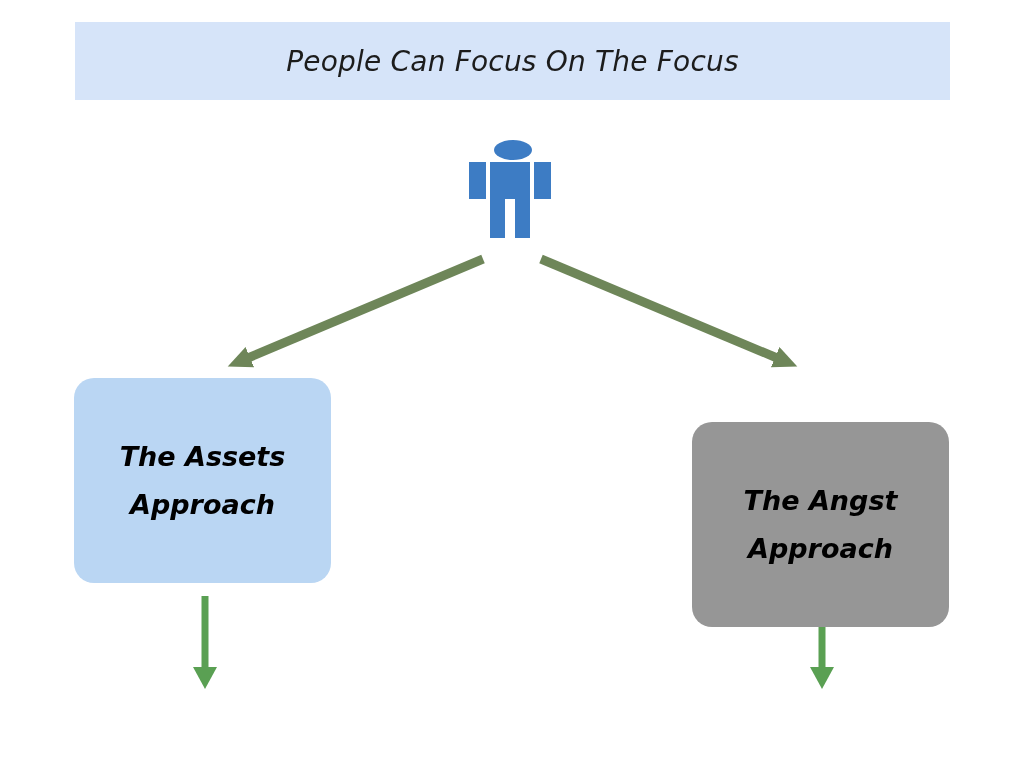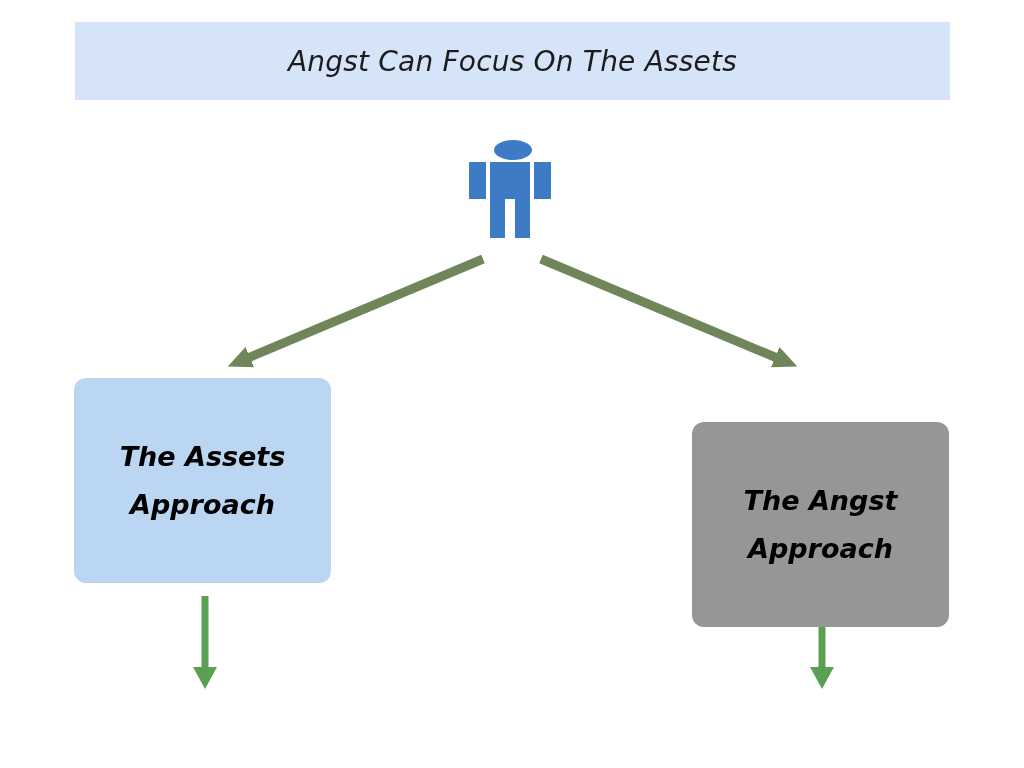--- a/index.html
+++ b/index.html
@@ -54,21 +54,21 @@
   }
   .shaft-olive { stroke: var(--arrow-olive, #6e8659); stroke-width: 9; fill: none; }
   .shaft-green { stroke: var(--arrow-green, #5aa053); stroke-width: 7; fill: none; }
   .head-olive { fill: var(--arrow-olive, #6e8659); }
   .head-green { fill: var(--arrow-green, #5aa053); }
   .approach-box {
     position: absolute;
     top: 378px;
     height: 205px;
     width: 257px;
-    border-radius: 12px;
+    border-radius: 20px;
     display: flex;
     flex-direction: column;
     justify-content: center;
     align-items: center;
     gap: 20px;
     text-align: center;
   }
   .box-left  { left: 74px;  background: var(--box-left-bg, #bad6f3); }
   .box-right { left: 692px; background: var(--box-right-bg, #969696); margin-top: 44px; }
   .approach-box .box-line {
@@ -78,21 +78,21 @@
     line-height: 28px;
     color: var(--box-text, #000000);
   }
 </style>
 </head>
 <body>
 
 <div class="canvas">
 
   <div class="banner">
-    <div class="title-line">Angst Can Focus On The Assets</div>
+    <div class="title-line">People Can Focus On The Focus</div>
   </div>
 
   <div class="person">
     <svg viewBox="0 0 86 100" aria-hidden="true">
       <ellipse class="part" cx="46" cy="10" rx="19" ry="10"></ellipse>
       <rect class="part" x="2" y="22" width="17" height="37"></rect>
       <rect class="part" x="67" y="22" width="17" height="37"></rect>
       <path class="part" d="M23,22 h40 v76 h-15 v-39 h-10 v39 h-15 z"></path>
     </svg>
   </div>

